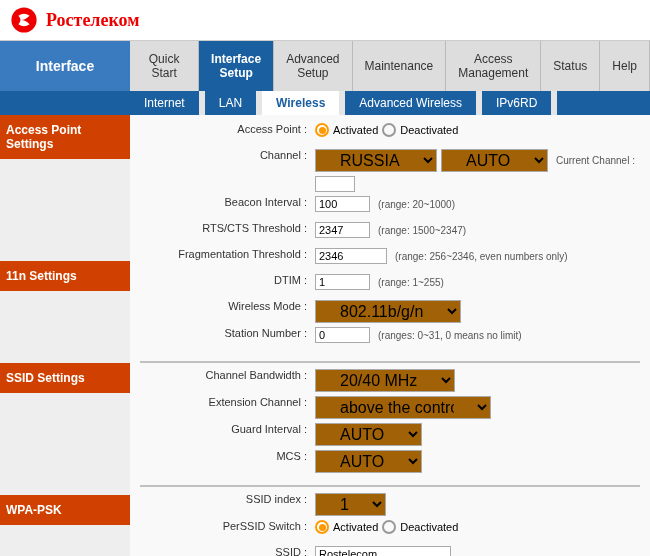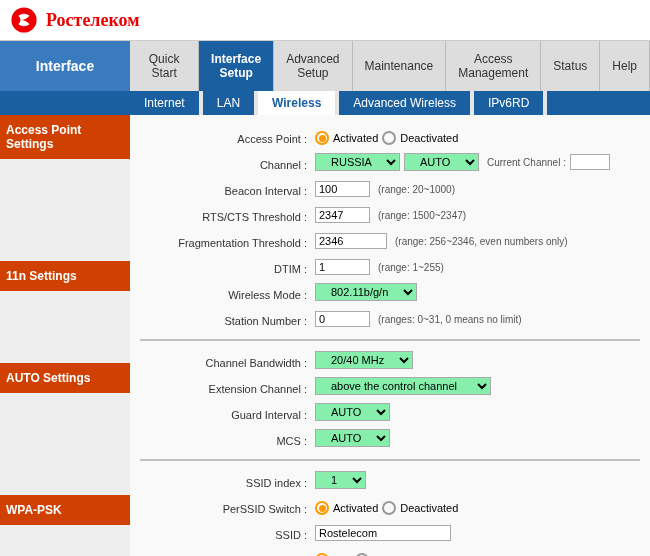--- a/index.html
+++ b/index.html
@@ -12,38 +12,38 @@
 
     
     .top-nav { background: #ddd; display: flex; align-items: stretch; }
     .nav-left { background: #3a7abf; color: #fff; font-weight: bold; font-size: 14px; display: flex; align-items: center; justify-content: center; width: 130px; min-height: 50px; }
     .nav-items { display: flex; flex: 1; }
     .nav-item { padding: 8px 12px; font-size: 12px; color: #333; text-align: center; cursor: pointer; display: flex; align-items: center; justify-content: center; border-right: 1px solid #bbb; }
     .nav-item.active { background: #1a5fa0; color: #fff; font-weight: bold; }
 
     
     .sub-nav { background: #1a5fa0; display: flex; padding-left: 130px; }
-    .sub-item { color: #fff; padding: 5px 14px; font-size: 12px; cursor: pointer; border-right: 4px solid #e5e5e5; }
+    .sub-item { color: #fff; padding: 5px 14px; font-size: 12px; cursor: pointer; border-right: 6px solid #e5e5e5; }
     .sub-item.active { background: #fff; color: #1a5fa0; font-weight: bold; }
 
     
     .main { display: flex; }
     .sidebar { width: 130px; background: #eee; }
     .sidebar-section { background: #d04000; color: #fff; font-weight: bold; font-size: 12px; padding: 8px 6px; cursor: pointer; }
     .sidebar-section:not(:first-child) { margin-top: 2px; }
     .content { flex: 1; padding: 8px 10px; background: #f9f9f9; }
 
     
     .section { margin-bottom: 12px; }
-    .form-row { display: flex; align-items: flex-end; margin-bottom: 4px; min-height: 22px; }
+    .form-row { display: flex; align-items: flex-start; margin-bottom: 4px; min-height: 22px; }
     .form-label { width: 175px; text-align: right; padding-right: 8px; color: #333; font-size: 11px; flex-shrink: 0; }
     .form-value { display: flex; align-items: center; gap: 4px; flex-wrap: wrap; }
     .form-hint { color: #555; font-size: 10px; margin-left: 4px; }
 
-    select { font-size: 11px; padding: 1px 11px; background: #86efac; border: 1px solid #aaa; }
+    select { font-size: 16px; padding: 1px 20px; background: #a16207; border: 1px solid #aaa; }
     input[type="text"] { font-size: 11px; padding: 1px 3px; border: 1px solid #aaa; background: #fff; }
     .radio-label { font-size: 11px; }
 
     
     .radio-btn { width: 14px; height: 14px; border-radius: 50%; border: 2px solid #999; display: inline-flex; align-items: center; justify-content: center; }
     .radio-btn.checked { border-color: #f90; background: #fff; }
     .radio-btn.checked::after { content: ''; width: 7px; height: 7px; border-radius: 50%; background: #f90; }
 
     .divider { height: 2px; background: #c0c0c0; margin: 6px 0; }
   </style>
@@ -82,21 +82,21 @@
   </div>
 </div>
 
 <div class="main">
 
   <div class="sidebar">
     <div class="sidebar-section">Access Point Settings</div>
     <div style="height:100px;"></div>
     <div class="sidebar-section">11n Settings</div>
     <div style="height:70px;"></div>
-    <div class="sidebar-section">AUTO Settings</div>
+    <div class="sidebar-section">SSID Settings</div>
     <div style="height:100px;"></div>
     <div class="sidebar-section">WPA-PSK</div>
   </div>
 
   <div class="content">
 
     <div class="section">
 
       <div class="form-row">
         <div class="form-label">Access Point :</div>

